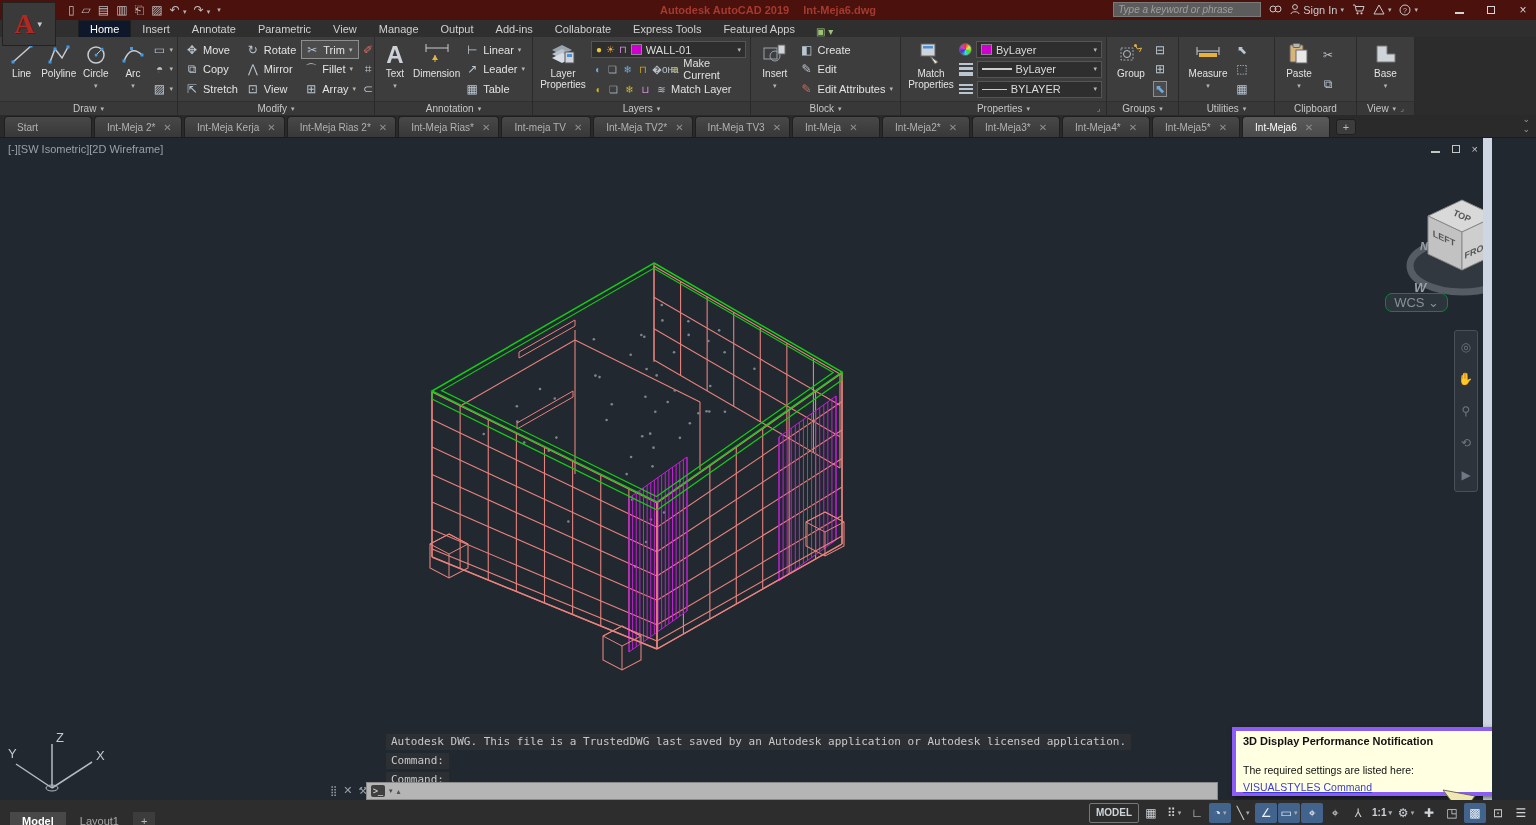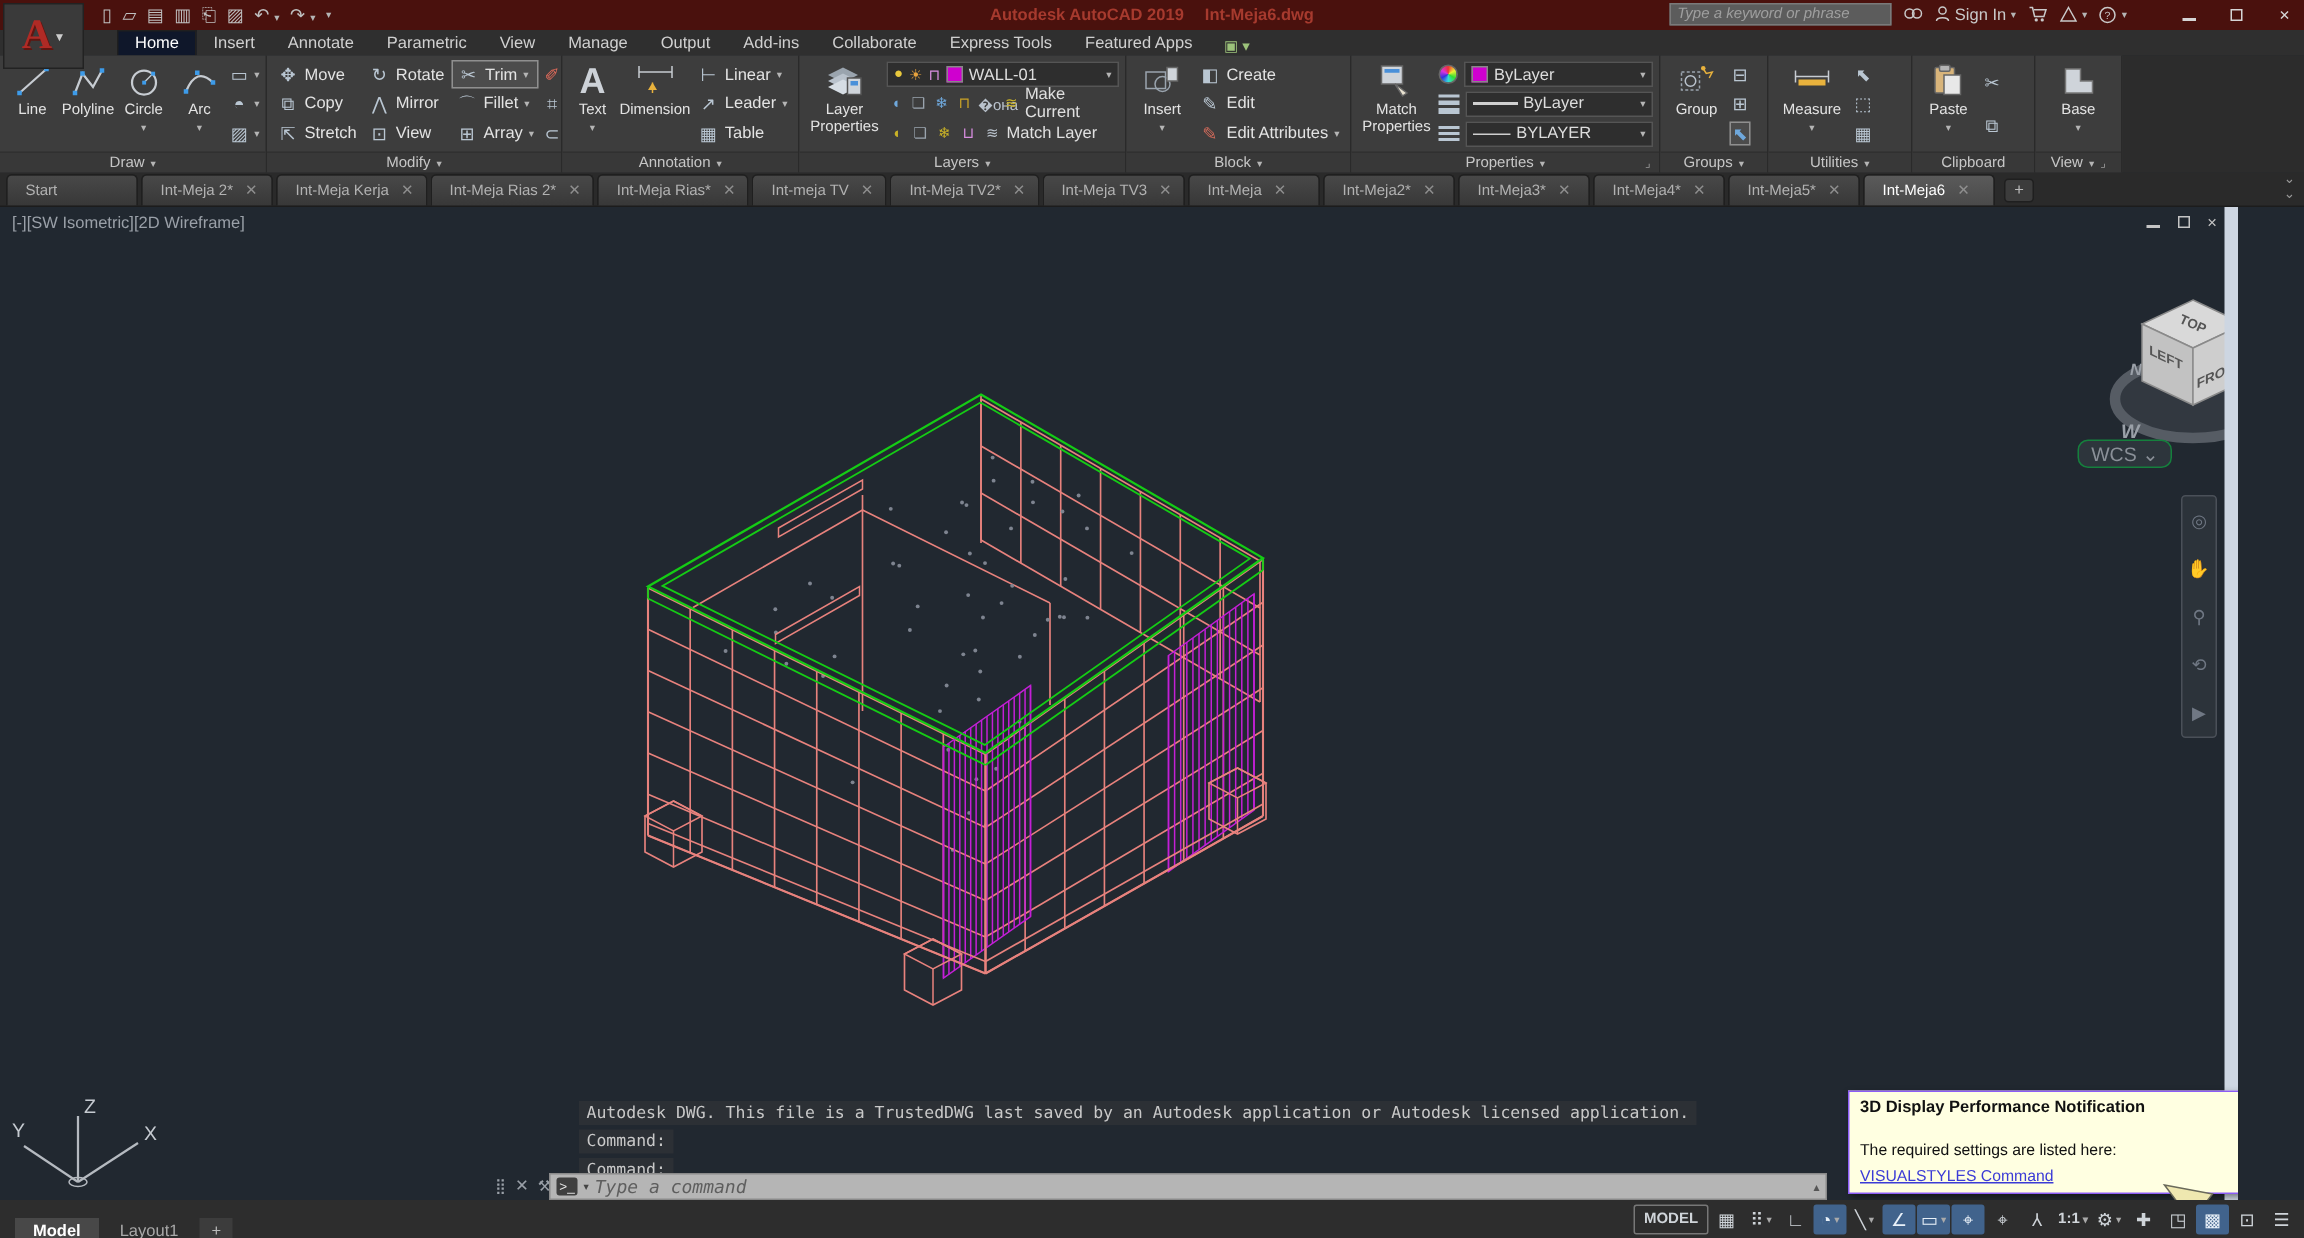--- a/index.html
+++ b/index.html
@@ -103,21 +103,21 @@
   #cmd-input { flex:1; background:transparent; border:none; outline:none; font-family:"DejaVu Sans Mono",monospace;
     font-size:12px; font-style:italic; color:#333; }
   #cmd-input::placeholder { color:#5e5e5e; }
   #cmd-scroll { color:#555; font-size:8px; }
 
   
   #ucs { position:absolute; left:6px; top:592px; }
 
   
   #notify { position:absolute; left:1232px; top:589px; width:297px; height:69px; background:#ffffe1;
-    border:1px solid #8b5cf6; box-shadow:2px 2px 5px rgba(0,0,0,.5); padding:4px 7px; }
+    border:4px solid #8b5cf6; box-shadow:2px 2px 5px rgba(0,0,0,.5); padding:4px 7px; }
   #notify-title { font-size:11px; font-weight:bold; color:#111; }
   #notify-close { position:absolute; right:4px; top:4px; width:13px; height:13px; border:1px solid #888;
     background:#f4f4ef; color:#333; font-size:9px; line-height:11px; text-align:center; cursor:pointer; }
   #notify-body { font-size:10.5px; color:#111; margin-top:4px; line-height:13px; }
   #notify-link { font-size:10.5px; color:#3b3bd6; text-decoration:underline; margin-top:4px; display:inline-block; cursor:pointer; }
   #notify-arrow { position:absolute; left:1441px; top:650px; width:40px; height:28px; z-index:40; }
 
   
   #statusbar { position:absolute; left:0; top:800px; width:1536px; height:41px; background:#2d2d2d;
     display:flex; align-items:center; }
@@ -910,21 +910,20 @@
 
   <div id="cmd-hist"><div>Autodesk DWG.  This file is a TrustedDWG last saved by an Autodesk application or Autodesk licensed application.</div><br><div>Command:</div><br><div>Command:</div><br></div>
   <div id="cmd-tools">
     <span>⣿</span>
     <span style="font-size:11px;">✕</span>
     <span>⚒</span>
   </div>
   <div id="cmd-row">
     <span class="cico">&gt;_</span>
     <span class="cdd">▾</span>
-    <input id="cmd-input" placeholder="Type a command" style="">
     <span id="cmd-scroll">▴</span>
   </div>
 
   <div id="notify">
     <div id="notify-title">3D Display Performance Notification</div>
     <div id="notify-close">✕</div>
     <div id="notify-body">
       <br>
       <span>The required settings are listed here:</span>
     </div>

